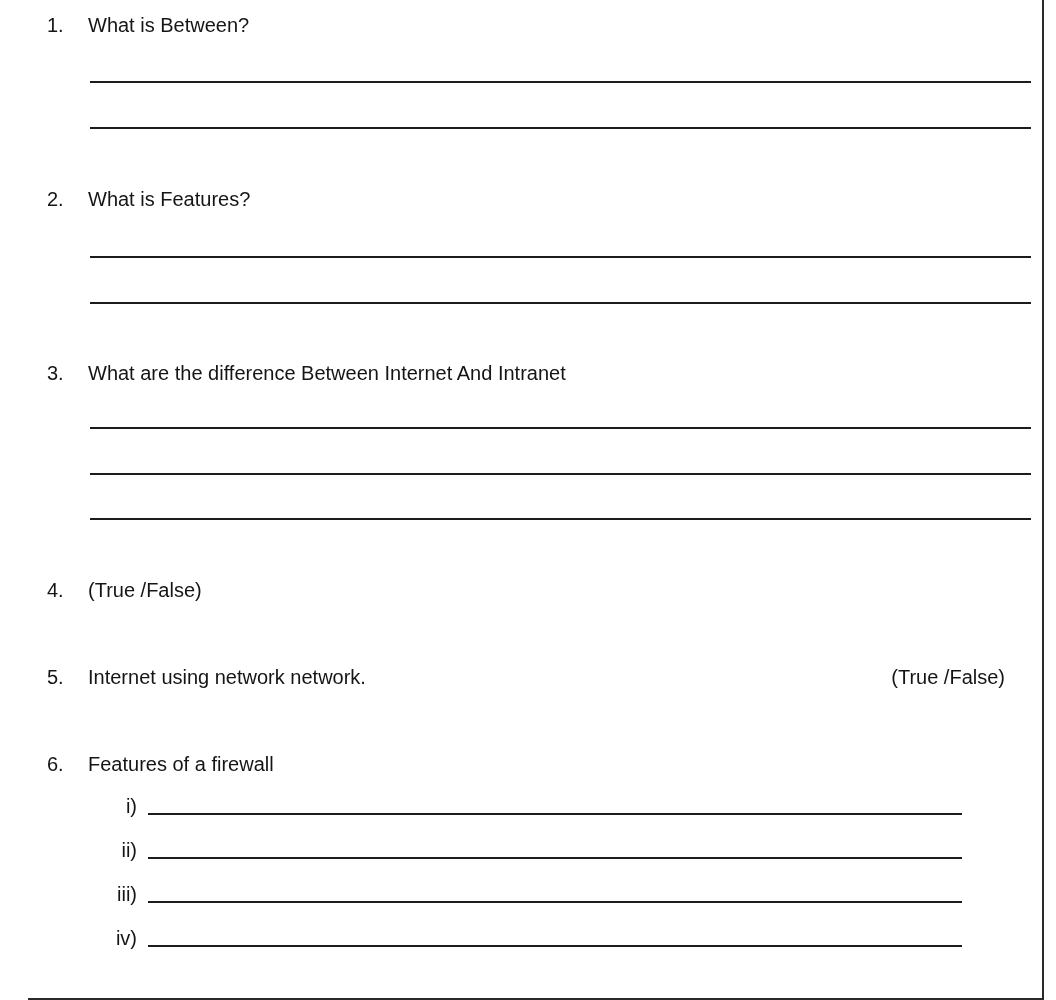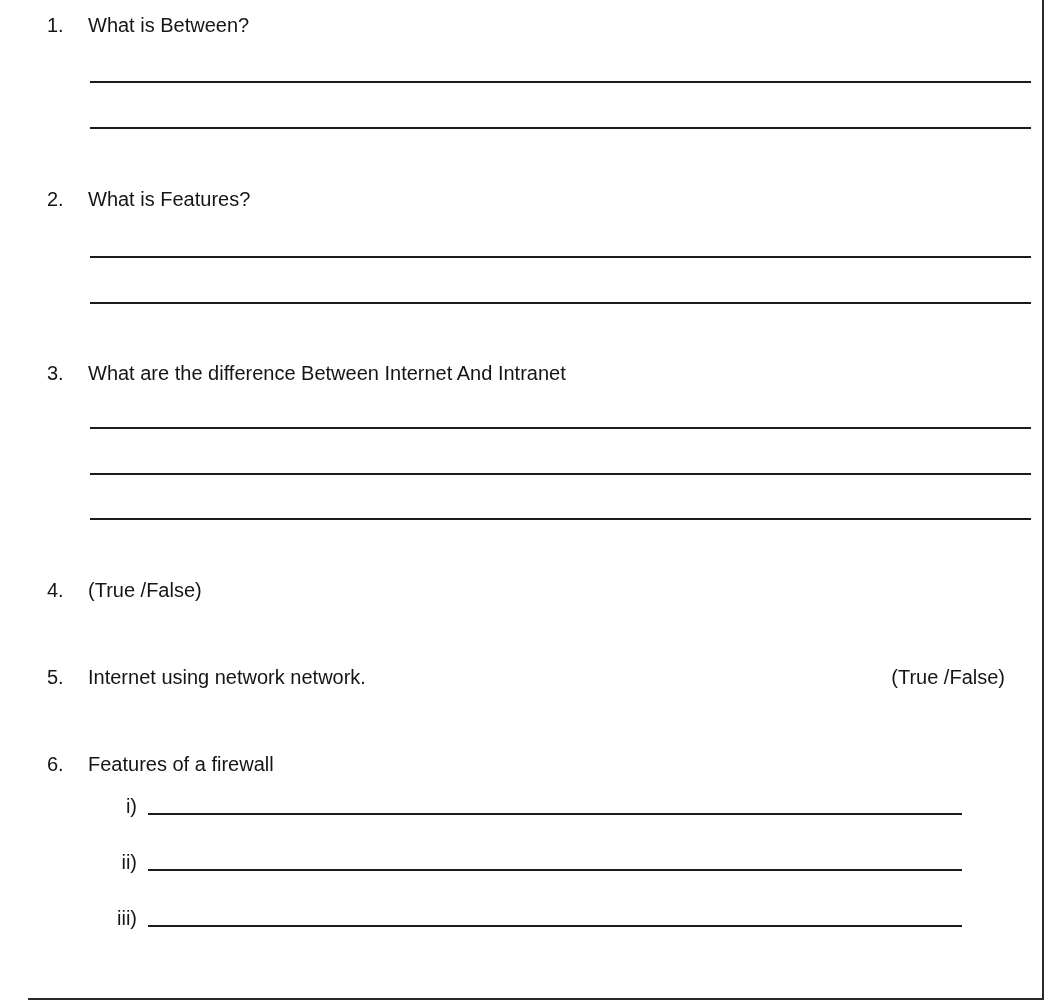--- a/index.html
+++ b/index.html
@@ -52,21 +52,21 @@
   .b3-3 { margin-top: 43px; }
   .row-q4 { margin-top: 57px; }
   .row-q5 { margin-top: 61px; }
   .row-q6 { margin-top: 61px; }
   .sub-row {
     display: flex;
     align-items: flex-end;
     line-height: 26px;
   }
   .sub-row.first { margin-top: 16px; }
-  .sub-row + .sub-row { margin-top: 30px; }
+  .sub-row + .sub-row { margin-top: 18px; }
   .sub-label {
     flex: 0 0 90px;
     width: 90px;
     text-align: right;
   }
   .sub-line {
     flex: 0 0 814px;
     width: 814px;
     height: 0;
     border-bottom: 2px solid #1c1c1c;
@@ -138,17 +138,21 @@
     <span class="sub-line"></span>
   </div>
   <div class="sub-row">
     <span class="sub-label">ii)</span>
     <span class="sub-line"></span>
   </div>
   <div class="sub-row">
     <span class="sub-label">iii)</span>
     <span class="sub-line"></span>
   </div>
+  <div class="sub-row">
+    <span class="sub-label">iv)</span>
+    <span class="sub-line"></span>
+  </div>
 
   <div class="right-rule"></div>
   <div class="bottom-rule"></div>
 
 </div>
 
 </body></html>

